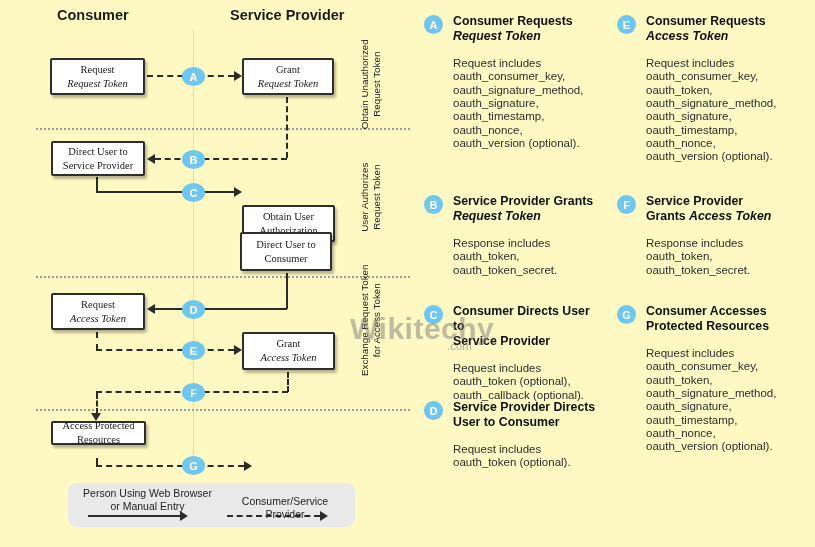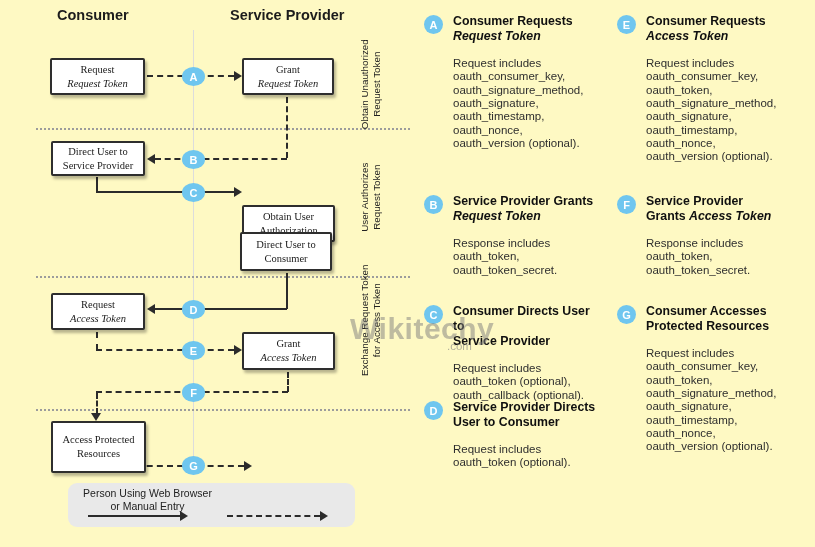--- a/index.html
+++ b/index.html
@@ -119,21 +119,21 @@
     <span>Consumer</span>
   </div>
   <div class="fbox" style="left:51px; top:293px; width:94px; height:37px;">
     <span>Request</span>
     <span class="it">Access Token</span>
   </div>
   <div class="fbox" style="left:242px; top:332px; width:93px; height:38px;">
     <span>Grant</span>
     <span class="it">Access Token</span>
   </div>
-  <div class="fbox" style="left:51px; top:421px; width:95px; height:52px;align-items:center;">
+  <div class="fbox" style="left:51px; top:421px; width:95px; height:24px;align-items:center;">
     <span>Access Protected</span>
     <span>Resources</span>
   </div>
 
   <div class="marker" style="left:182px; top:67px;">A</div>
   <div class="marker" style="left:182px; top:150px;">B</div>
   <div class="marker" style="left:182px; top:183px;">C</div>
   <div class="marker" style="left:182px; top:300px;">D</div>
   <div class="marker" style="left:182px; top:341px;">E</div>
   <div class="marker" style="left:182px; top:383px;">F</div>
@@ -144,20 +144,21 @@
   <div class="side-label" style="left:316px; top:185px; width:110px;">User Authorizes
 Request Token</div>
   <div class="side-label" style="left:311px; top:308px; width:120px;">Exchange Request Token
 for Access Token</div>
 
   <div class="legend"></div>
   <div class="legend-label" style="left:75px; top:487px; width:145px;">Person Using Web Browser
 or Manual Entry</div>
   <div class="ln h-solid" style="left:88px; top:515px; width:92px; z-index:3;"></div>
   <div class="ah ah-right" style="left:180px; top:511px; z-index:3;"></div>
+  <div class="legend-label" style="left:222px; top:495px; width:126px;">Consumer/Service Provider</div>
   <div class="ln h-dash" style="left:227px; top:515px; width:93px; z-index:3;"></div>
   <div class="ah ah-right" style="left:320px; top:511px; z-index:3;"></div>
 
   <div class="wm">Wikitechy</div>
   <div class="wm-com">.com</div>
 
   <div class="section" style="left:424px; top:14px; width:180px;">
     <div class="badge">A</div>
     <div>
       <div class="sec-title">

